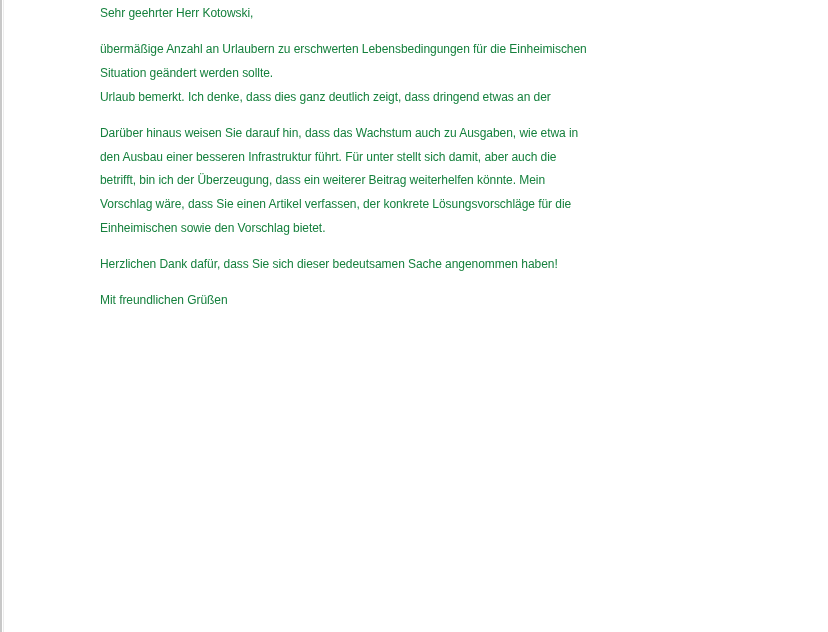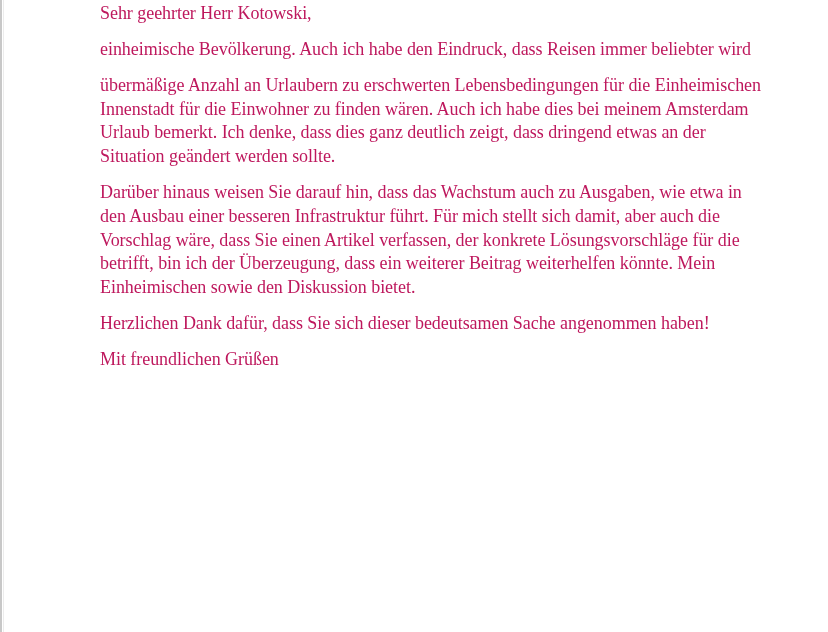--- a/index.html
+++ b/index.html
@@ -27,23 +27,23 @@
       top: 0;
       width: 1px;
       height: 632px;
       background: #ececec;
     }
     .letter {
       position: absolute;
       left: 100px;
       top: 2px;
       width: 720px;
-      font-family: Liberation Serif, serif;
-      font-size: 18px;
-      color: #be185d;
+      font-family: Liberation Sans, sans-serif;
+      font-size: 12px;
+      color: #15803d;
       letter-spacing: -0.05px;
     }
     .para {
       margin: 0 0 12.5px 0;
       line-height: 23.7px;
     }
     .line {
       display: block;
       white-space: pre;
     }
@@ -55,36 +55,34 @@
 <div class="page-edge"></div>
 <div class="page-edge-inner"></div>
 
 <div class="letter">
 
   <p class="para salutation">
     <span class="line">Sehr geehrter Herr Kotowski,</span>
   </p>
 
   <p class="para">
-    <span class="line">einheimische Bevölkerung. Auch ich habe den Eindruck, dass Reisen immer beliebter wird</span>
   </p>
 
   <p class="para">
     <span class="line">übermäßige Anzahl an Urlaubern zu erschwerten Lebensbedingungen für die Einheimischen</span>
-    <span class="line">Innenstadt für die Einwohner zu finden wären. Auch ich habe dies bei meinem Amsterdam</span>
+    <span class="line">Situation geändert werden sollte.</span>
     <span class="line">Urlaub bemerkt. Ich denke, dass dies ganz deutlich zeigt, dass dringend etwas an der</span>
-    <span class="line">Situation geändert werden sollte.</span>
   </p>
 
   <p class="para">
     <span class="line">Darüber hinaus weisen Sie darauf hin, dass das Wachstum auch zu Ausgaben, wie etwa in</span>
-    <span class="line">den Ausbau einer besseren Infrastruktur führt. Für mich stellt sich damit, aber auch die</span>
+    <span class="line">den Ausbau einer besseren Infrastruktur führt. Für unter stellt sich damit, aber auch die</span>
+    <span class="line">betrifft, bin ich der Überzeugung, dass ein weiterer Beitrag weiterhelfen könnte. Mein</span>
     <span class="line">Vorschlag wäre, dass Sie einen Artikel verfassen, der konkrete Lösungsvorschläge für die</span>
-    <span class="line">betrifft, bin ich der Überzeugung, dass ein weiterer Beitrag weiterhelfen könnte. Mein</span>
-    <span class="line">Einheimischen sowie den Diskussion bietet.</span>
+    <span class="line">Einheimischen sowie den Vorschlag bietet.</span>
   </p>
 
   <p class="para">
     <span class="line">Herzlichen Dank dafür, dass Sie sich dieser bedeutsamen Sache angenommen haben!</span>
   </p>
 
   <p class="para">
     <span class="line">Mit freundlichen Grüßen</span>
   </p>
 

